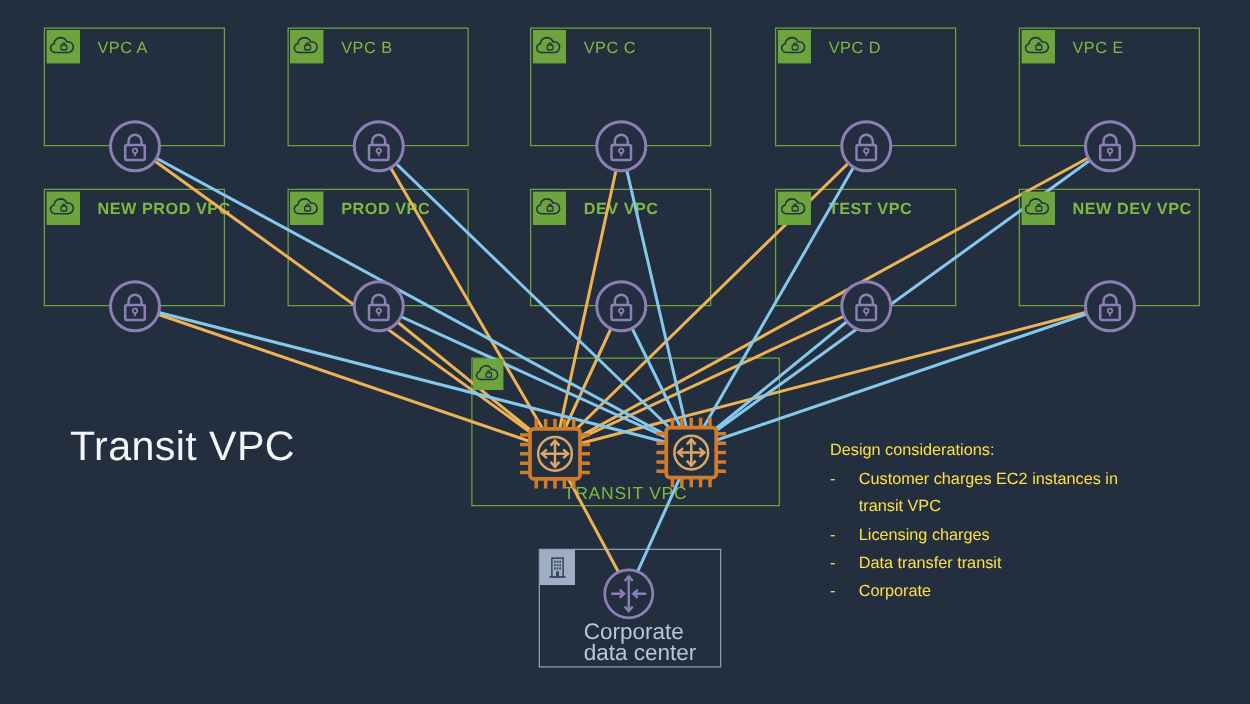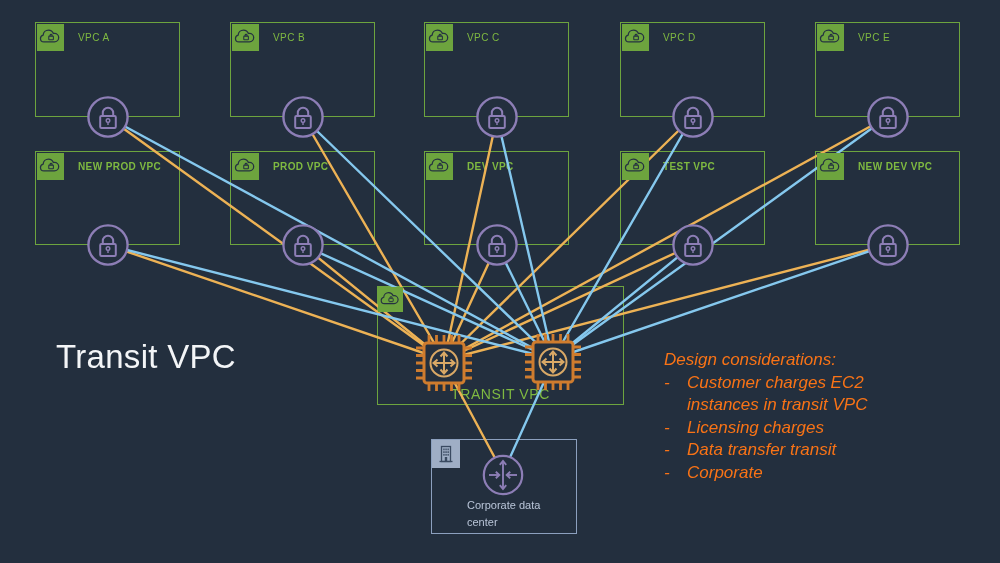--- a/index.html
+++ b/index.html
@@ -12,58 +12,58 @@
   .slide{position:absolute;inset:0;width:1000px;height:563px;}
 
   
   .vpc-box{
     position:absolute;width:145px;height:95px;
     border:1.6px solid #6DA43E;box-sizing:border-box;
   }
   .vpc-box.row2{height:94px;font-weight:bold;}
   .vpc-label{
     position:absolute;left:42px;top:0;height:29px;line-height:29px;
-    font-size:10px;letter-spacing:.4px;color:#7FB941;white-space:nowrap;
+    font-size:13px;letter-spacing:.4px;color:#7FB941;white-space:nowrap;
   }
   .badge{position:absolute;left:1px;top:1px;z-index:3;}
 
   .transit-box{
     position:absolute;left:377px;top:286px;width:247px;height:119px;
     border:1.2px solid #6DA43E;box-sizing:border-box;
   }
   .transit-label{
     position:absolute;left:0;right:0;bottom:2px;text-align:center;
     font-size:14px;letter-spacing:.6px;color:#7FB941;
   }
 
   .corp-box{
     position:absolute;left:431px;top:439px;width:146px;height:95px;
     border:1.5px solid #8CA0BE;box-sizing:border-box;
   }
   .corp-label{
     position:absolute;left:35px;top:57px;width:106px;
-    font-size:11px;line-height:16.5px;color:#B9C5D8;
+    font-size:18px;line-height:16.5px;color:#B9C5D8;
   }
 
   
   svg.lines{position:absolute;left:0;top:0;z-index:2;pointer-events:none;}
   .ln-o{stroke:#EDB255;stroke-width:2.4;stroke-linecap:round;}
   .ln-b{stroke:#85C8EE;stroke-width:2.4;stroke-linecap:round;}
 
   
   .icon{position:absolute;z-index:3;}
 
   
   .big-title{
     position:absolute;left:56px;top:338px;z-index:4;
     font-size:33px;color:#F3F5F7;letter-spacing:.3px;
   }
   .design{
     position:absolute;left:664px;top:349px;width:300px;z-index:4;
-    color:#f97316;font-size:17px;line-height:22.5px;font-style:italic;
+    color:#fde047;font-size:13px;line-height:22.5px;
   }
   .design .row{display:flex;}
   .design .dash{width:23px;flex:none;}
   .design .btxt{width:212px;}
 </style>
 </head>
 <body>
 
 <svg width="0" height="0" style="position:absolute">
   <defs>

